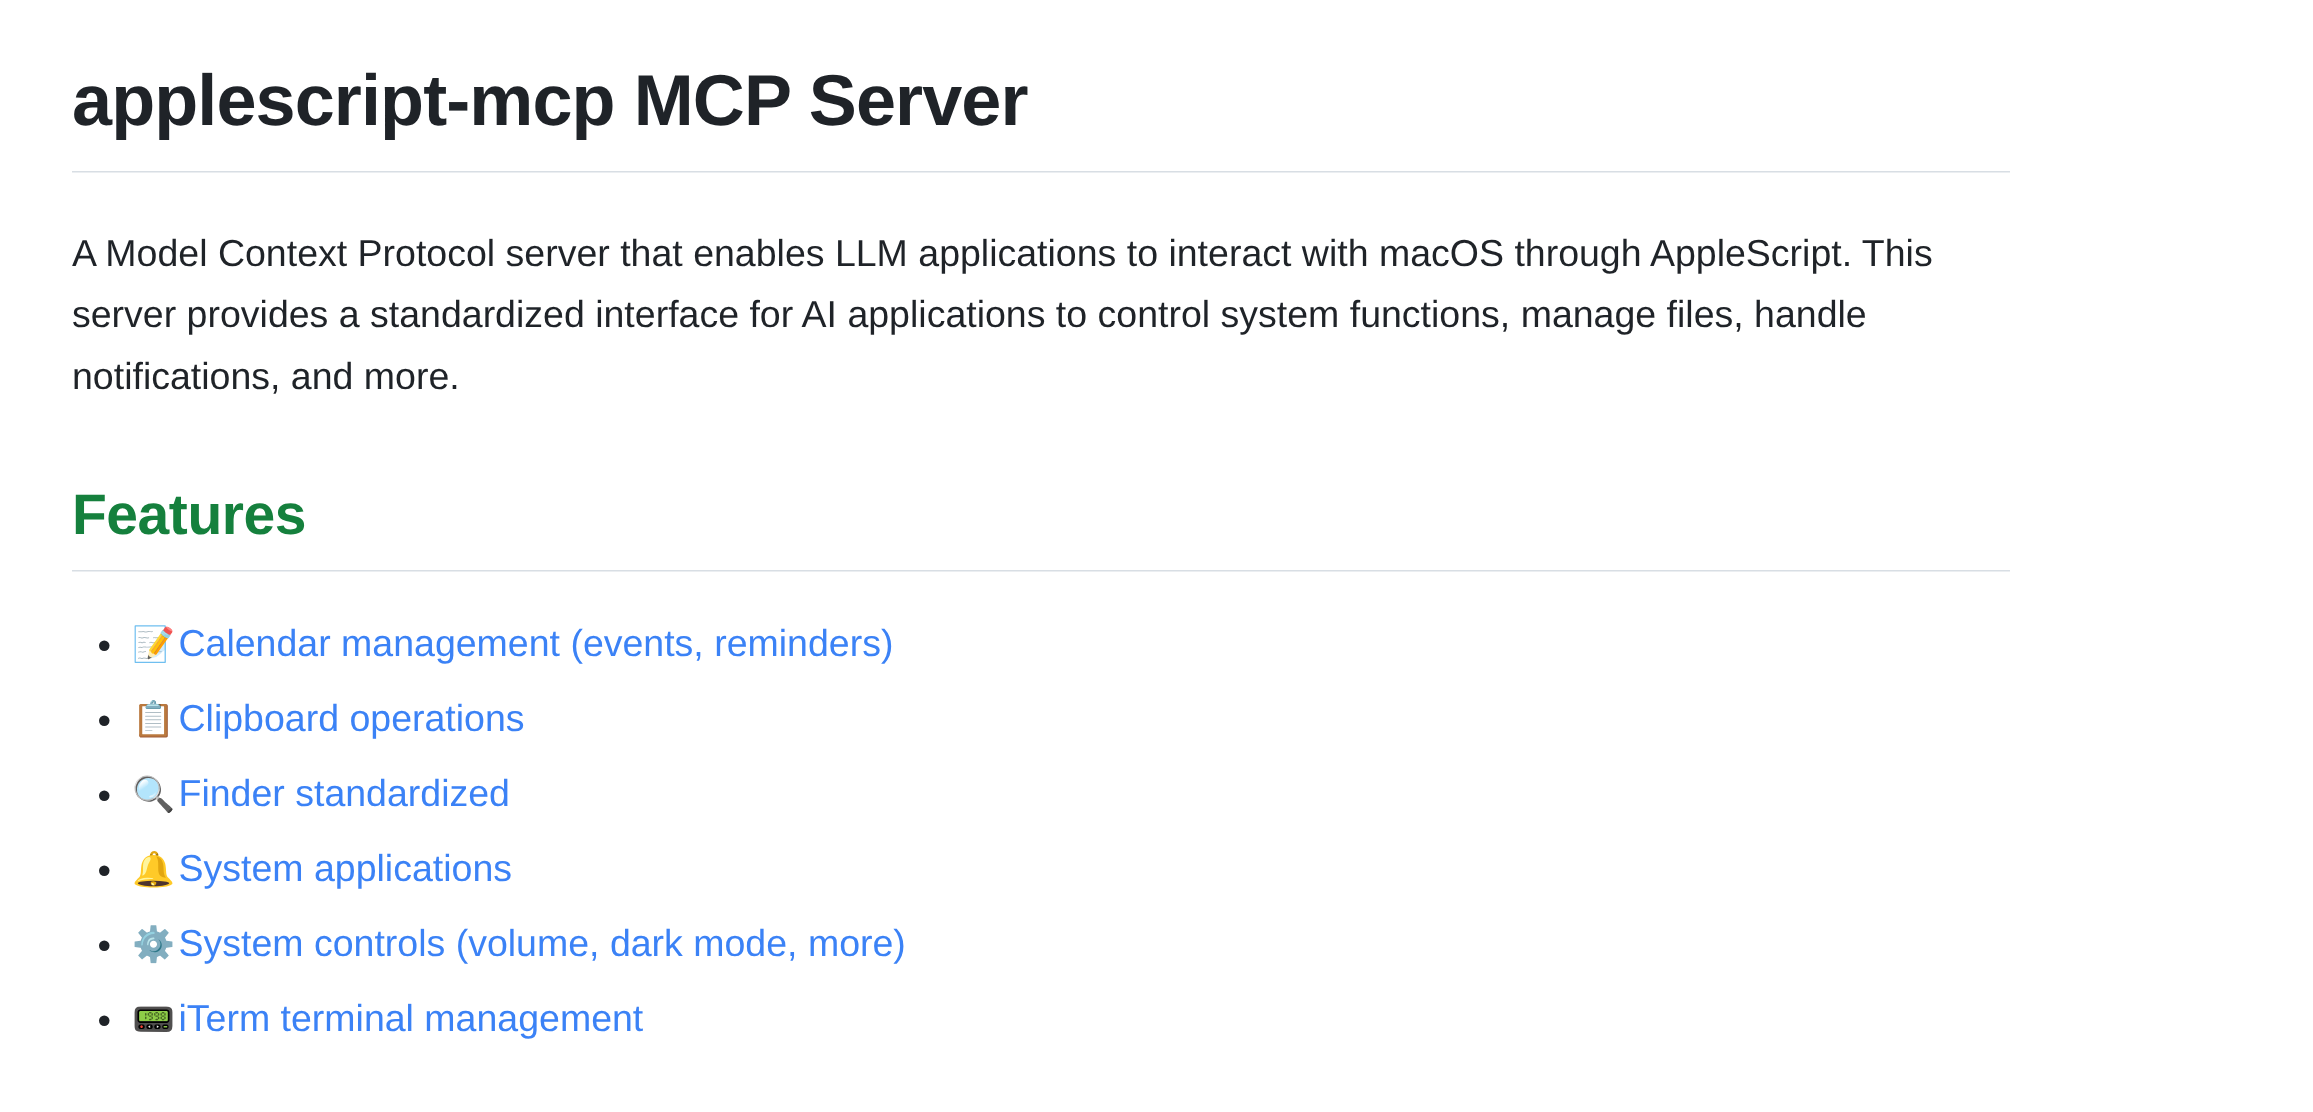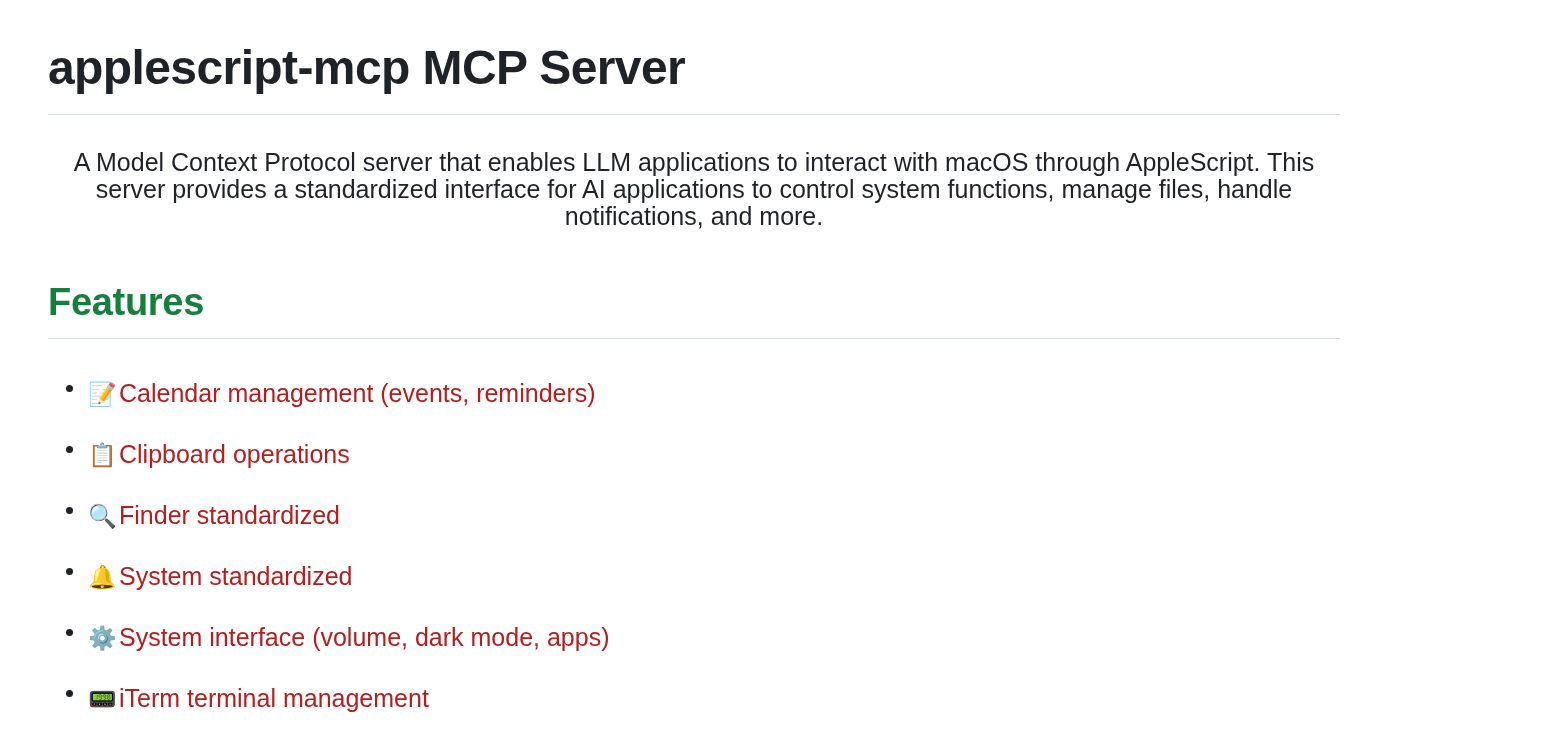--- a/index.html
+++ b/index.html
@@ -27,45 +27,44 @@
     line-height: 1.25;
     font-weight: bold;
     letter-spacing: -0.6px;
     color: #1f2328;
     border-bottom: 1px solid #d8dee4;
   }
   .intro-paragraph {
     margin: 0;
     padding: 34px 0 0 0;
     font-size: 25px;
-    line-height: 27px;
+    line-height: 41px;
     color: #1f2328;
     max-width: 1425px;
-    text-align: center;
   }
   .section-heading {
     margin: 0;
     padding: 49px 0 11px 0;
     font-size: 38px;
     line-height: 1.25;
     font-weight: bold;
     letter-spacing: -0.3px;
     color: #15803d;
     border-bottom: 1px solid #d8dee4;
   }
   .feature-list {
     margin: 0;
     padding: 24px 0 0 40px;
     list-style: none;
   }
   .feature-item {
     position: relative;
     font-size: 25px;
-    line-height: 60px;
-    color: #b91c1c;
+    line-height: 49px;
+    color: #3b82f6;
     padding-left: 0;
   }
   .feature-item::before {
     content: "";
     position: absolute;
     left: -22px;
     top: 22px;
     width: 7px;
     height: 7px;
     border-radius: 50%;
@@ -97,23 +96,23 @@
     <li class="feature-item">
       <span class="feature-emoji">📝</span><span class="feature-text">Calendar management (events, reminders)</span>
     </li>
     <li class="feature-item">
       <span class="feature-emoji">📋</span><span class="feature-text">Clipboard operations</span>
     </li>
     <li class="feature-item">
       <span class="feature-emoji">🔍</span><span class="feature-text">Finder standardized</span>
     </li>
     <li class="feature-item">
-      <span class="feature-emoji">🔔</span><span class="feature-text">System standardized</span>
+      <span class="feature-emoji">🔔</span><span class="feature-text">System applications</span>
     </li>
     <li class="feature-item">
-      <span class="feature-emoji">⚙️</span><span class="feature-text">System interface (volume, dark mode, apps)</span>
+      <span class="feature-emoji">⚙️</span><span class="feature-text">System controls (volume, dark mode, more)</span>
     </li>
     <li class="feature-item">
       <span class="feature-emoji">📟</span><span class="feature-text">iTerm terminal management</span>
     </li>
   </ul>
 
 </div>
 
 </body></html>

